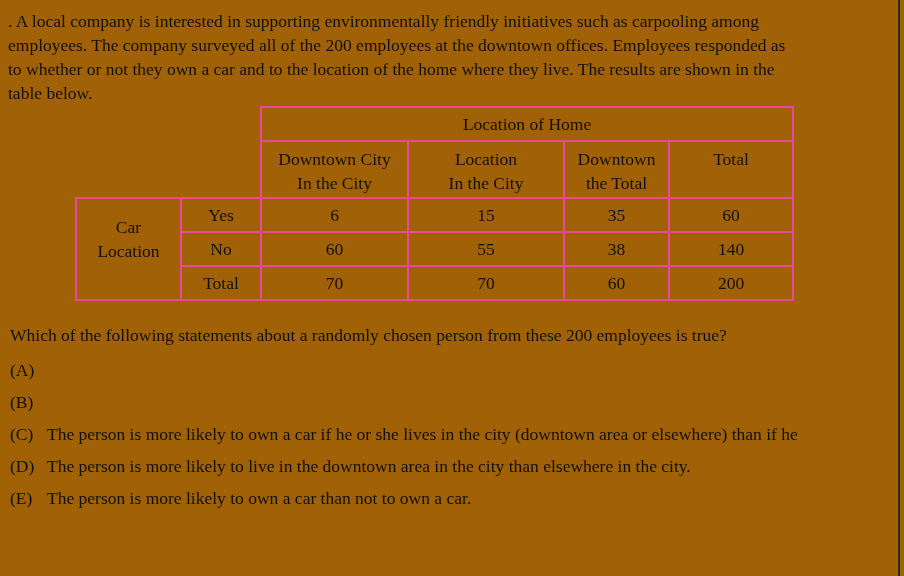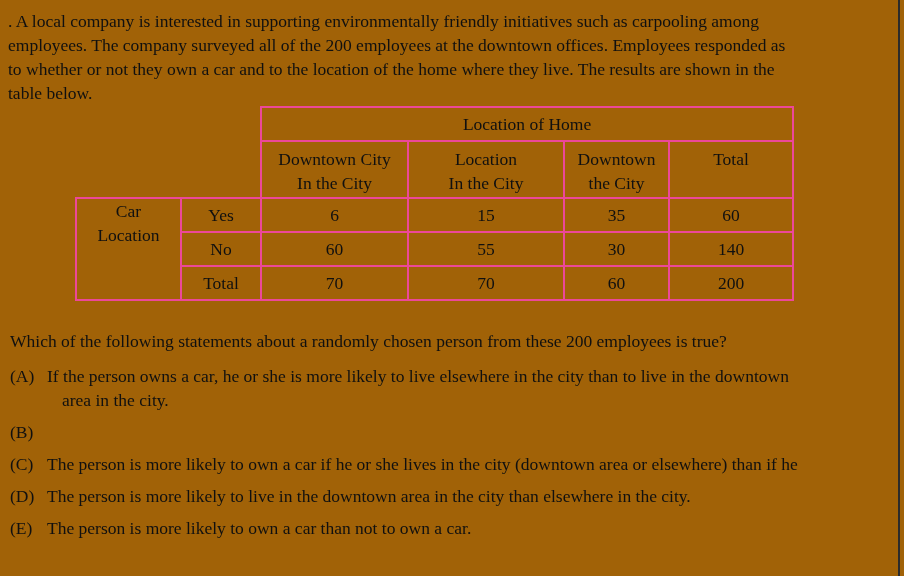--- a/index.html
+++ b/index.html
@@ -44,26 +44,26 @@
     text-align: center;
     font-size: 17.5px;
     line-height: 24px;
   }
   .survey-table td.cell { border: 2px solid #ec4899; }
   .survey-table td.blank { border: none; }
   .r-loc  { height: 34px; }
   .r-head { height: 57px; }
   .r-data { height: 34px; }
   td.col-header { vertical-align: top; padding-top: 5px; }
-  td.rowgroup   { vertical-align: top; padding-top: 0; }
+  td.rowgroup   { vertical-align: top; padding-top: 16px; }
   td.loc-header { vertical-align: middle; }
   td.row-label, td.data-cell { vertical-align: middle; }
 
   .question {
-    margin-top: 28px;
+    margin-top: 22px;
     padding-left: 10px;
     white-space: nowrap;
   }
   .options {
     margin-top: 11px;
   }
   .option {
     display: flex;
     padding-left: 10px;
     margin-bottom: 8px;
@@ -106,64 +106,60 @@
       <td class="cell col-header">
         <div>Downtown City</div>
         <div>In the City</div>
       </td>
       <td class="cell col-header">
         <div>Location</div>
         <div>In the City</div>
       </td>
       <td class="cell col-header">
         <div>Downtown</div>
-        <div>the City</div>
+        <div>the Total</div>
       </td>
       <td class="cell col-header">
         <div>Total</div>
       </td>
     </tr>
     <tr class="r-data">
       <td class="cell rowgroup" rowspan="3">
         <div>Car</div>
         <div>Location</div>
       </td>
       <td class="cell row-label">Yes</td>
       <td class="cell data-cell">6</td>
       <td class="cell data-cell">15</td>
       <td class="cell data-cell">35</td>
       <td class="cell data-cell">60</td>
     </tr>
     <tr class="r-data">
       <td class="cell row-label">No</td>
       <td class="cell data-cell">60</td>
       <td class="cell data-cell">55</td>
-      <td class="cell data-cell">30</td>
+      <td class="cell data-cell">38</td>
       <td class="cell data-cell">140</td>
     </tr>
     <tr class="r-data">
       <td class="cell row-label">Total</td>
       <td class="cell data-cell">70</td>
       <td class="cell data-cell">70</td>
       <td class="cell data-cell">60</td>
       <td class="cell data-cell">200</td>
     </tr>
   </tbody>
     </table>
 
   <div class="question">Which of the following statements about a randomly chosen person from these 200 employees is true?</div>
 
   <div class="options">
 
     <div class="option">
       <span class="letter">(A)</span>
-      <div class="option-text">
-        <div>If the person owns a car, he or she is more likely to live elsewhere in the city than to live in the downtown</div>
-        <div class="cont">area in the city.</div>
-      </div>
     </div>
 
     <div class="option">
       <span class="letter">(B)</span>
       <div class="option-text">
       </div>
     </div>
 
     <div class="option">
       <span class="letter">(C)</span>

